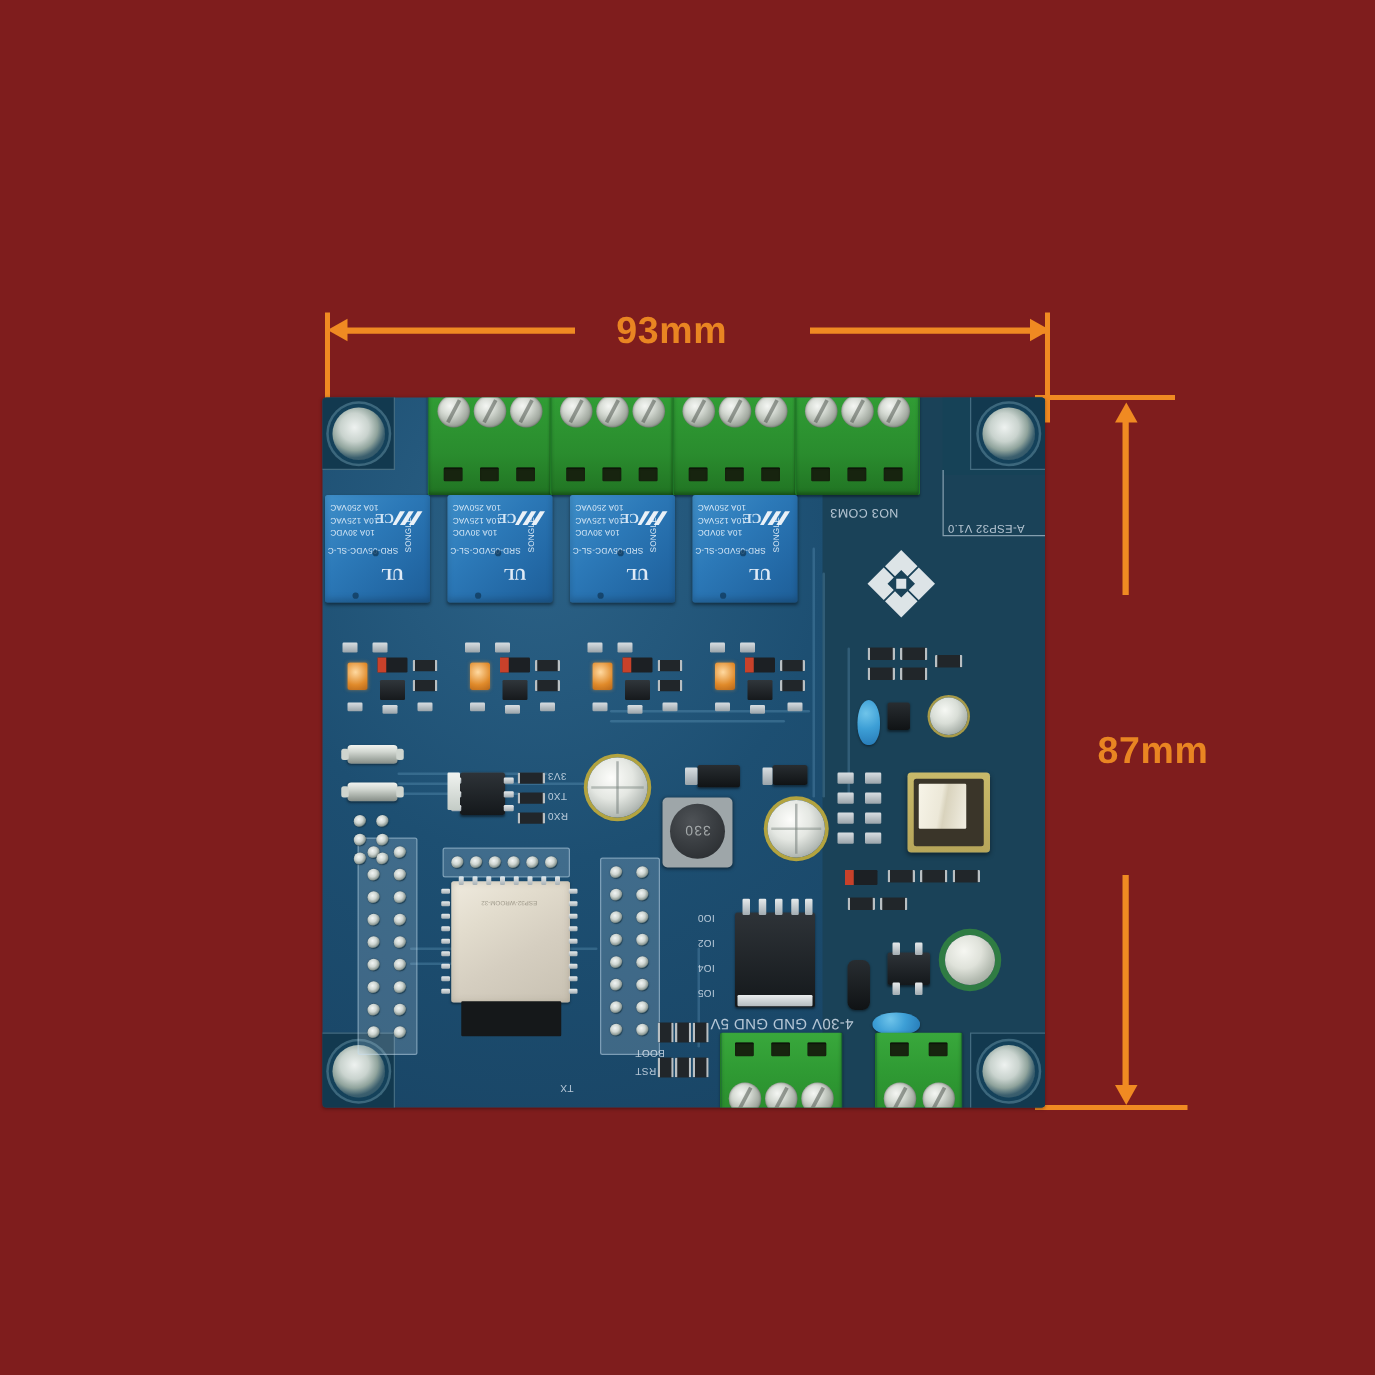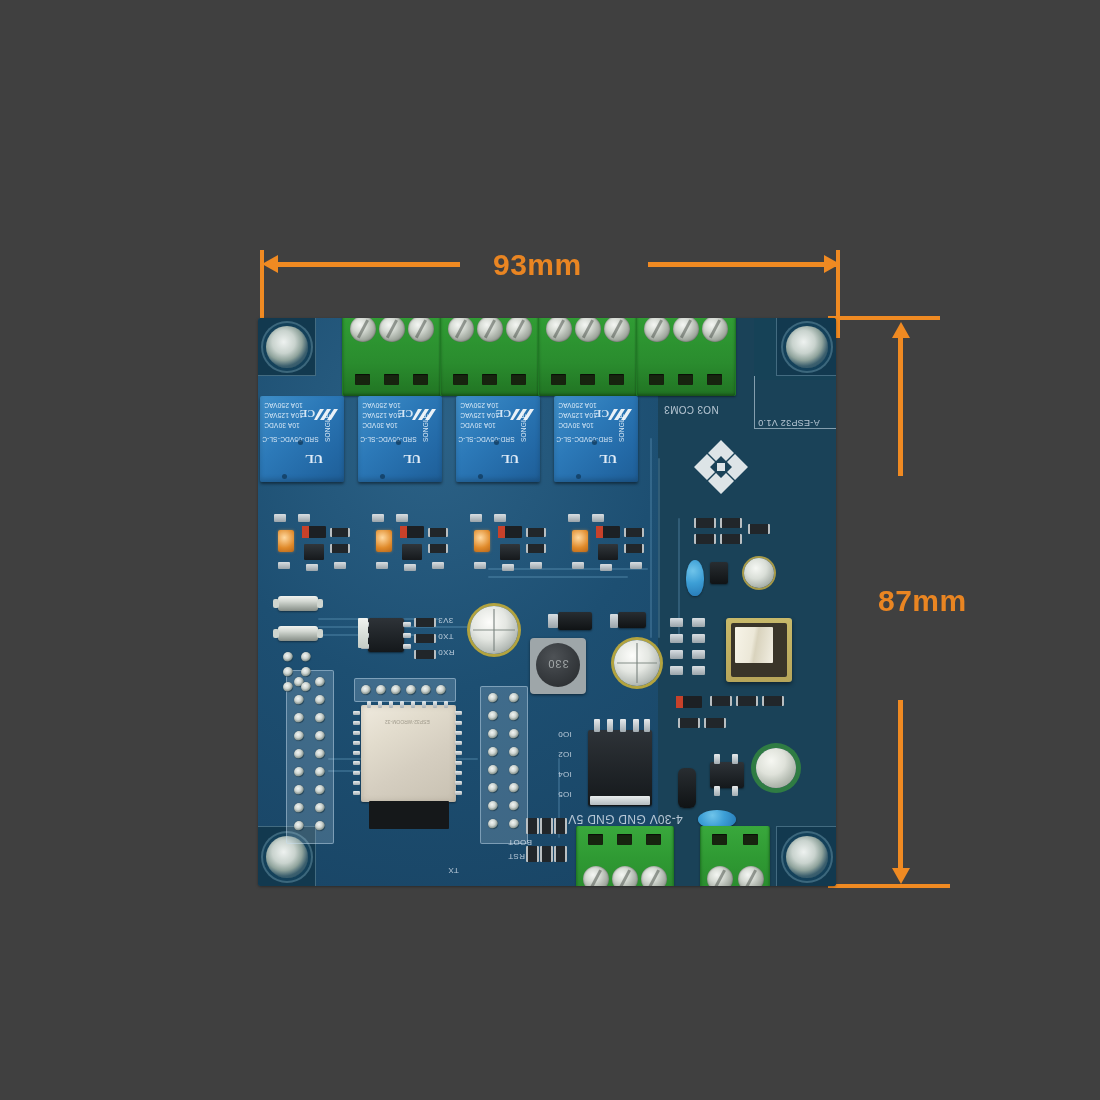--- a/index.html
+++ b/index.html
@@ -12,21 +12,21 @@
     height: 1100px;
     position: relative;
     overflow: hidden;
     font-family: "Liberation Sans", sans-serif;
   }
 
   
   #stage {
     position: absolute;
     inset: 0;
-    background: #404040;
+    background: #7f1d1d;
   }
 
   
   .dim-label {
     position: absolute;
     color: #e98522;
     font-weight: bold;
     font-size: 30px;
     letter-spacing: 0.5px;
     white-space: nowrap;

